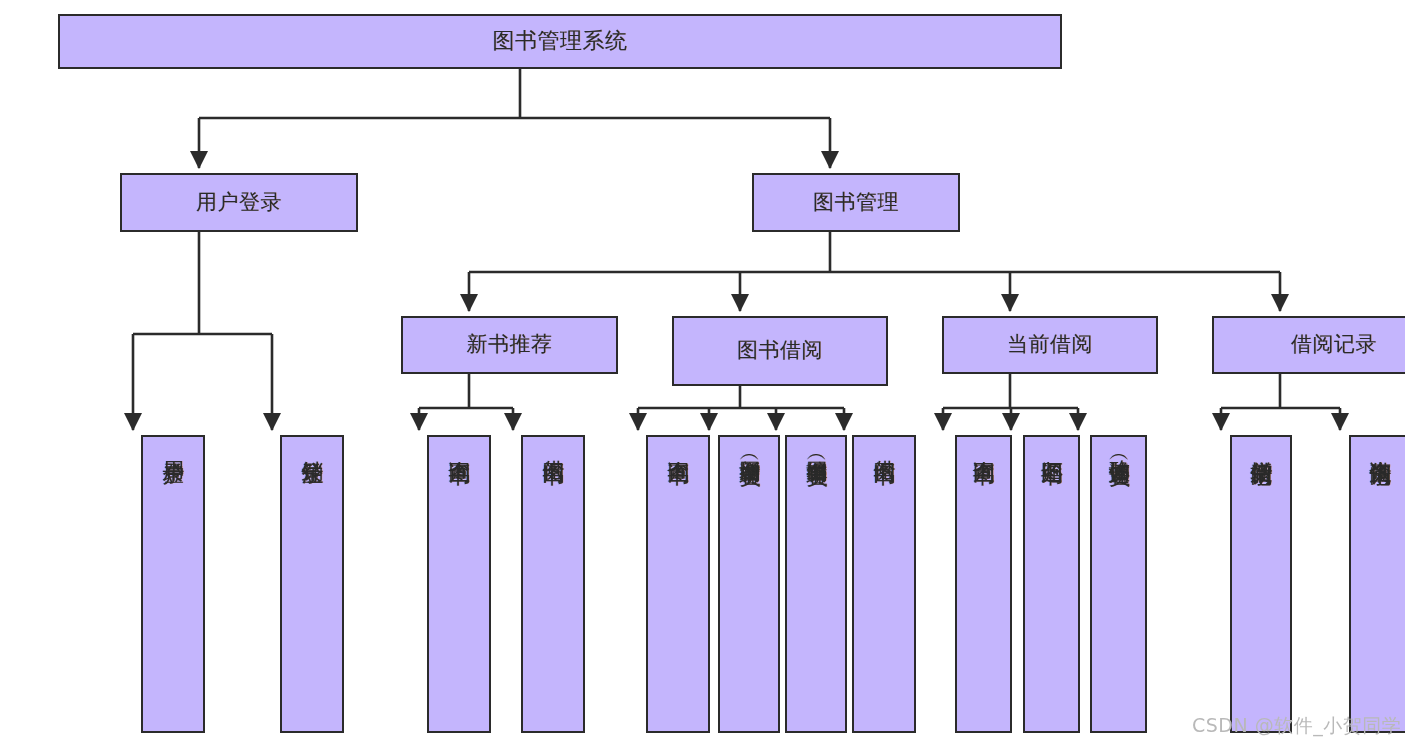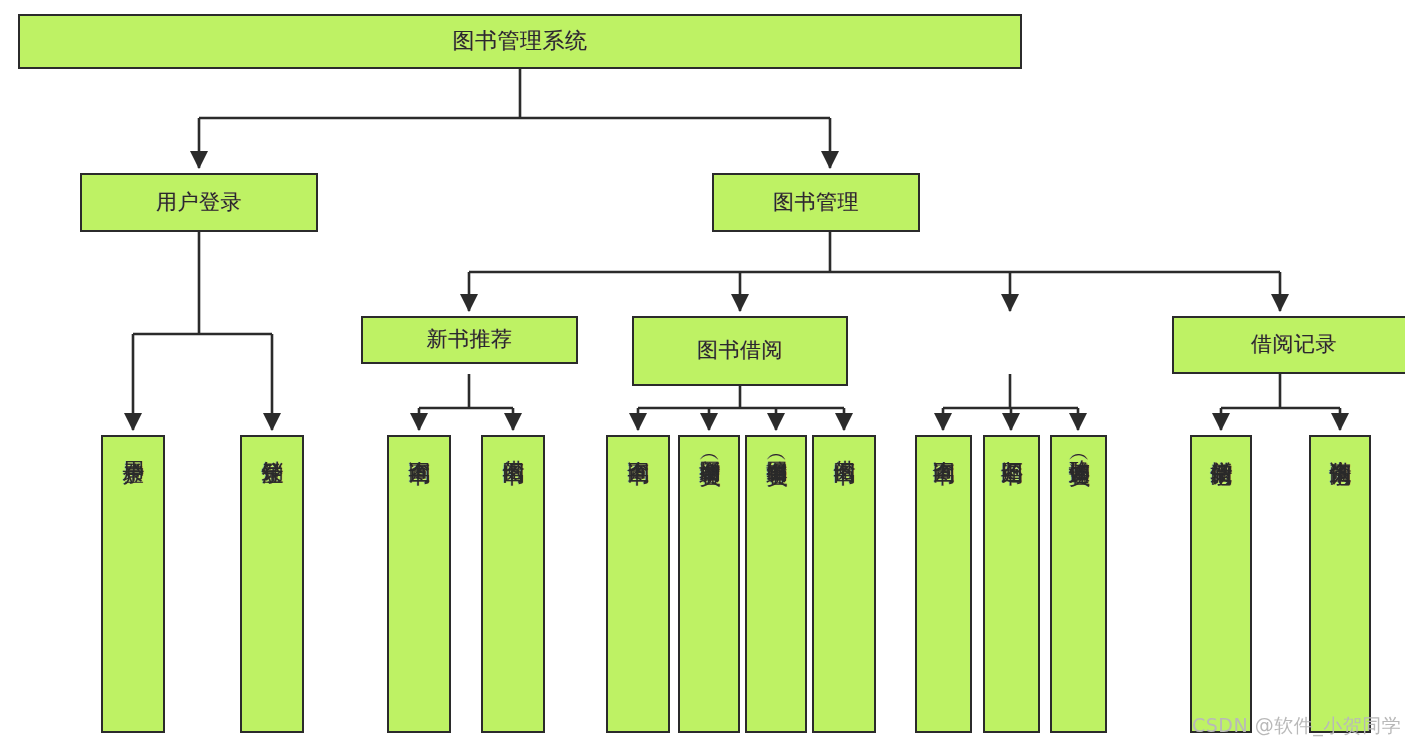--- a/index.html
+++ b/index.html
@@ -22,26 +22,27 @@
     position: absolute;
     left: 0;
     top: 0;
     width: 1405px;
     height: 747px;
     pointer-events: none;
   }
   .node {
     position: absolute;
     box-sizing: border-box;
-    background: #bef264;
+    background: #c4b5fd;
     border: 2px solid #2b2b2b;
     display: flex;
     align-items: center;
     justify-content: center;
     color: #1a1a1a;
+    margin-left: 40px;
   }
   .node-label {
     display: block;
     line-height: 1.12;
     letter-spacing: 0.5px;
     color: #2a2a2a;
     text-shadow: 0.6px 0 0 rgba(210,130,60,0.45), -0.6px 0 0 rgba(90,140,220,0.40);
   }
   .node.root .node-label {
     font-size: 22px;
@@ -136,26 +137,29 @@
     <span class="node-label">图书管理系统</span>
   </div>
 
   <div class="node level2" style="left: 80px; top: 173px; width: 238px; height: 59px;">
     <span class="node-label">用户登录</span>
   </div>
   <div class="node level2" style="left: 712px; top: 173px; width: 208px; height: 59px;">
     <span class="node-label">图书管理</span>
   </div>
 
-  <div class="node level3" style="left: 361px; top: 316px; width: 217px; height: 48px;">
+  <div class="node level3" style="left: 361px; top: 316px; width: 217px; height: 58px;">
     <span class="node-label">新书推荐</span>
   </div>
   <div class="node level3" style="left: 632px; top: 316px; width: 216px; height: 70px;">
     <span class="node-label">图书借阅</span>
   </div>
+  <div class="node level3" style="left: 902px; top: 316px; width: 216px; height: 58px;">
+    <span class="node-label">当前借阅</span>
+  </div>
   <div class="node level3" style="left: 1172px; top: 316px; width: 244px; height: 58px;">
     <span class="node-label">借阅记录</span>
   </div>
 
   <div class="node leaf" style="left: 101px; top: 435px; width: 64px; height: 298px;">
     <span class="node-label">用户登录</span>
   </div>
   <div class="node leaf" style="left: 240px; top: 435px; width: 64px; height: 298px;">
     <span class="node-label">注销登录</span>
   </div>

